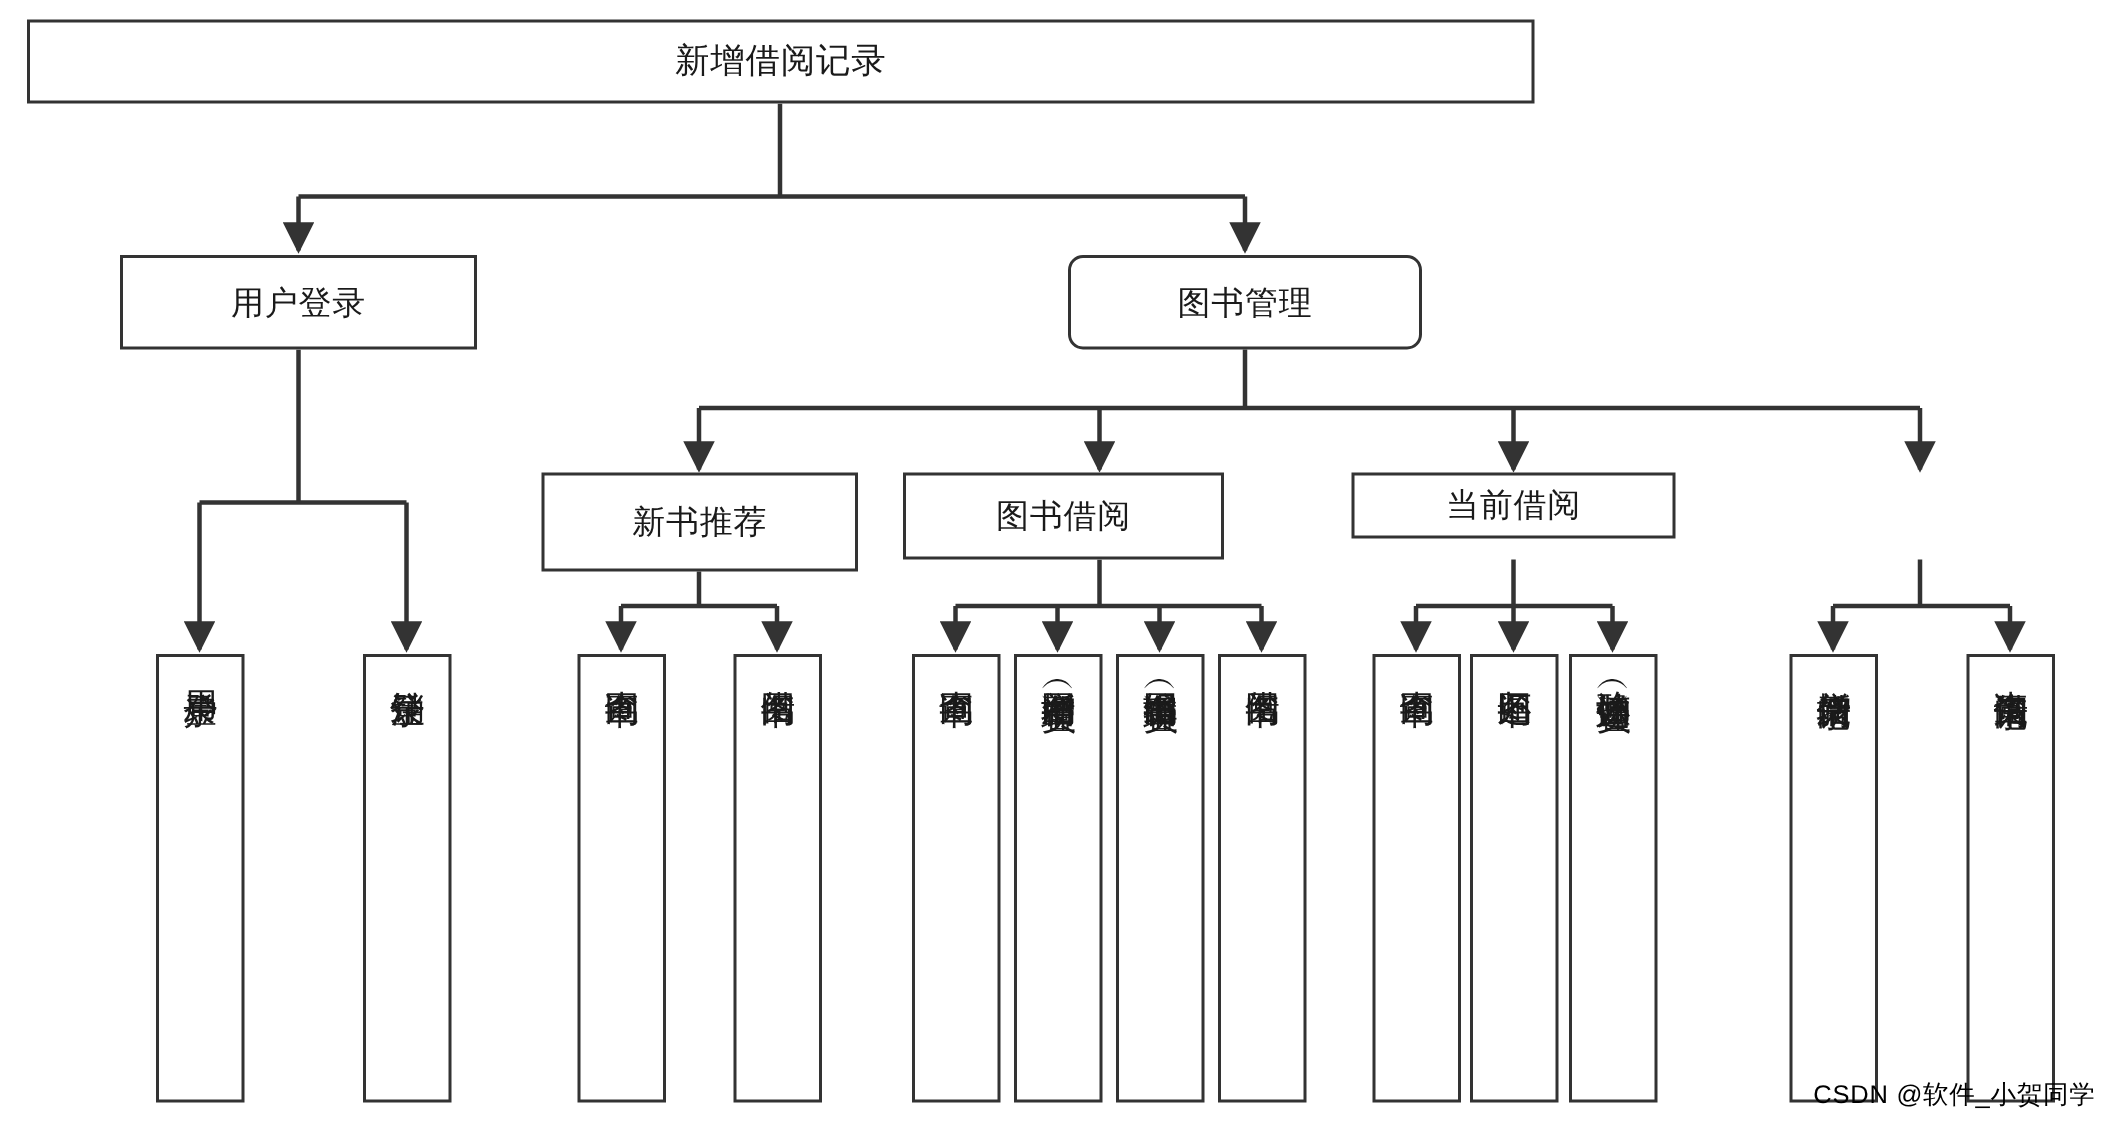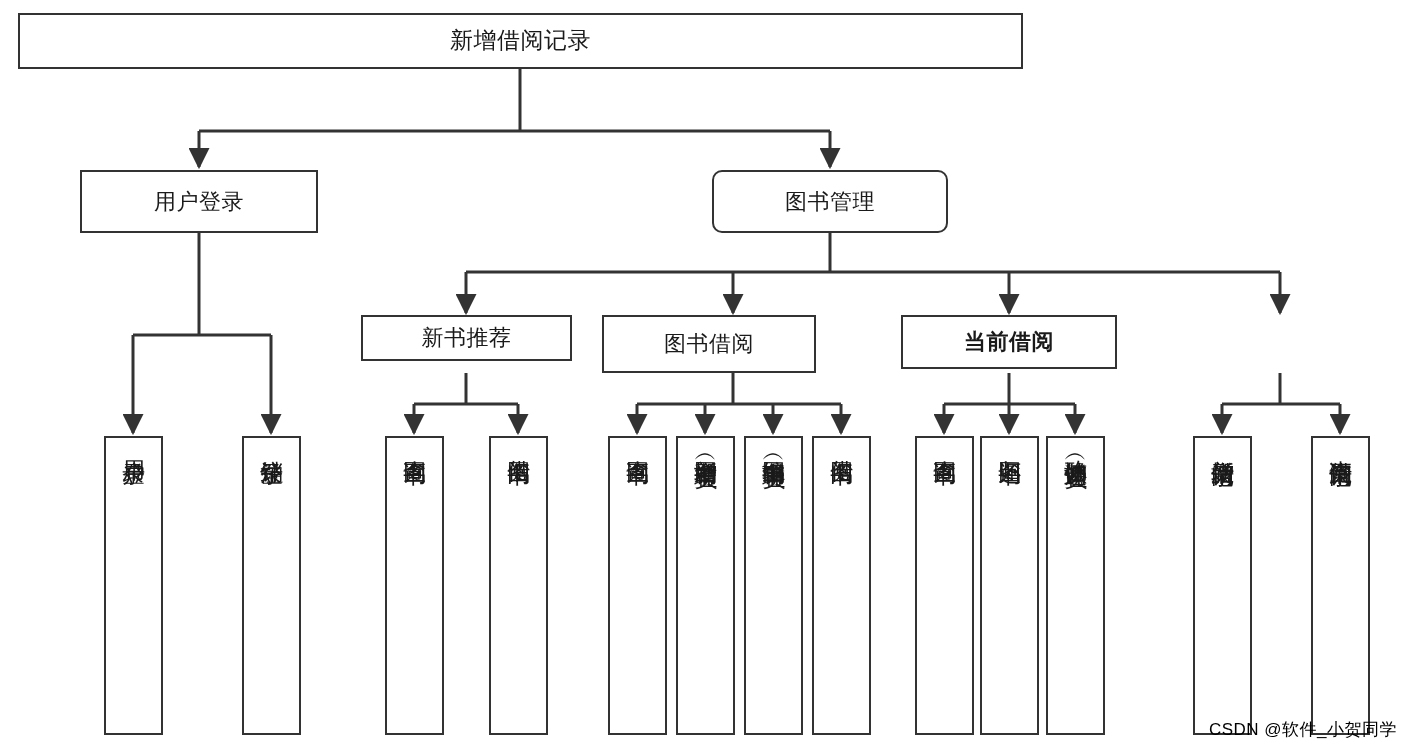--- a/index.html
+++ b/index.html
@@ -134,27 +134,27 @@
     <span class="node-label">新增借阅记录</span>
   </div>
 
   <div class="node horizontal" style="left:80px; top:170px; width:238px; height:63px;">
     <span class="node-label">用户登录</span>
   </div>
   <div class="node horizontal" style="left:712px; top:170px; width:236px; height:63px;border-radius:10px;">
     <span class="node-label">图书管理</span>
   </div>
 
-  <div class="node horizontal" style="left:361px; top:315px; width:211px; height:46px;">
+  <div class="node horizontal" style="left:361px; top:315px; width:211px; height:66px;">
     <span class="node-label">新书推荐</span>
   </div>
   <div class="node horizontal" style="left:602px; top:315px; width:214px; height:58px;">
     <span class="node-label">图书借阅</span>
   </div>
-  <div class="node horizontal" style="left:901px; top:315px; width:216px; height:54px;font-weight:bold;">
+  <div class="node horizontal" style="left:901px; top:315px; width:216px; height:44px;">
     <span class="node-label">当前借阅</span>
   </div>
 
   <div class="node vertical" style="left:104px; top:436px; width:59px; height:299px;">
     <span class="node-label">用户登录</span>
   </div>
   <div class="node vertical" style="left:242px; top:436px; width:59px; height:299px;">
     <span class="node-label">注销登录</span>
   </div>
 

